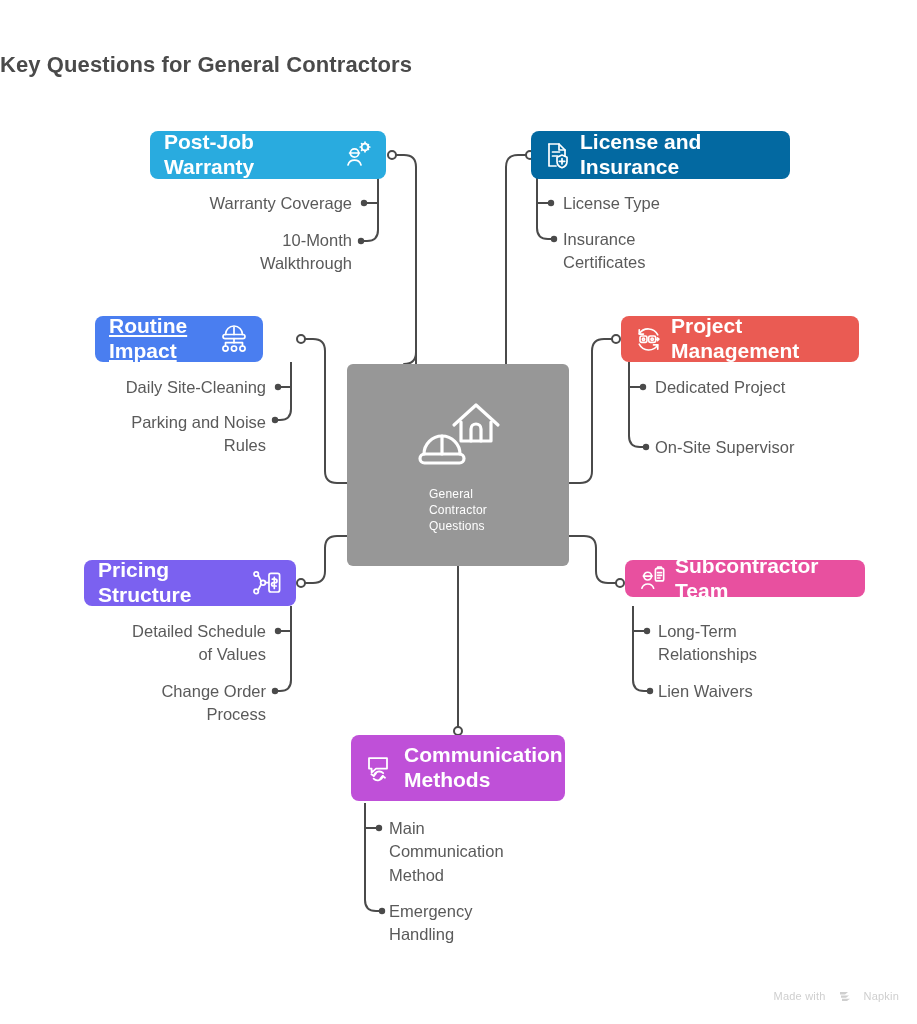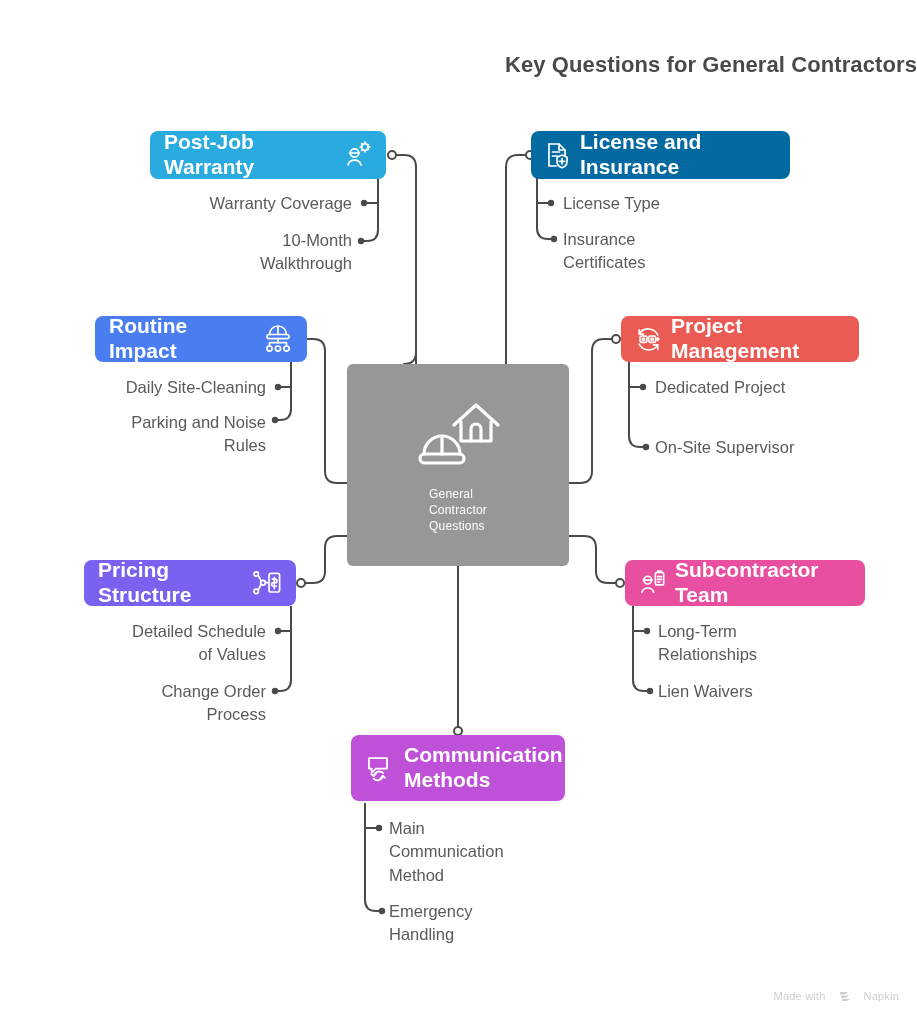--- a/index.html
+++ b/index.html
@@ -18,21 +18,21 @@
     background: #ffffff;
     overflow: hidden;
   }
 
   
   .title {
     position: absolute;
     left: 0;
     top: 52px;
     width: 917px;
-    text-align: right;
+    text-align: left;
     font-size: 22px;
     font-weight: bold;
     color: #4a4a4a;
     letter-spacing: 0.1px;
   }
 
   
   #links {
     position: absolute;
     left: 0;
@@ -253,21 +253,21 @@
     <span class="node-label">License and Insurance</span>
   </div>
   <div class="subitem left-text" style="left:563px; top:192px; width:250px;">
     <span>License Type</span>
   </div>
   <div class="subitem left-text" style="left:563px; top:228px; width:250px;">
     <div>Insurance</div>
     <div>Certificates</div>
   </div>
 
-  <div class="node icon-right" style="left:95px; top:316px; width:212px; height:46px; background:#4a7ef0;">
+  <div class="node icon-right" style="left:95px; top:316px; width:168px; height:46px; background:#4a7ef0;text-decoration:underline;">
     <span class="node-label">Routine Impact</span>
     <span class="node-icon">
       <svg width="30" height="28" viewBox="0 0 30 28" fill="none" stroke="#ffffff" stroke-width="1.7" stroke-linecap="round" stroke-linejoin="round">
         <path d="M6.5 9.5 a8.5 8.5 0 0 1 17 0"></path>
         <path d="M15 2 v7.5"></path>
         <rect x="4" y="9.5" width="22" height="4.2" rx="2.1"></rect>
         <path d="M15 13.7 v4"></path>
         <path d="M6.5 21 v-3.3 h17 V21"></path>
         <circle cx="6.5" cy="23.6" r="2.6"></circle>
         <circle cx="15" cy="23.6" r="2.6"></circle>
@@ -322,21 +322,21 @@
   </div>
   <div class="subitem right-text" style="left:40px; top:620px; width:226px;">
     <div>Detailed Schedule</div>
     <div>of Values</div>
   </div>
   <div class="subitem right-text" style="left:40px; top:680px; width:226px;">
     <div>Change Order</div>
     <div>Process</div>
   </div>
 
-  <div class="node icon-left" style="left:625px; top:560px; width:240px; height:46px; background:#e8509f;">
+  <div class="node icon-left" style="left:625px; top:560px; width:240px; height:37px; background:#e8509f;">
     <span class="node-icon">
       <svg width="27" height="28" viewBox="0 0 28 28" fill="none" stroke="#ffffff" stroke-width="1.7" stroke-linecap="round" stroke-linejoin="round">
         <circle cx="9" cy="11" r="4"></circle>
         <path d="M4.4 11 h9.2"></path>
         <path d="M3 23.6 a6.4 6.4 0 0 1 12.2 0"></path>
         <rect x="17" y="3" width="8.6" height="13" rx="1.8"></rect>
         <path d="M19.4 3 v-1.4 h3.8 V3"></path>
         <path d="M19.2 7.4 h4.2 M19.2 10.2 h4.2 M19.2 13 h2.6"></path>
       </svg>
     </span>

